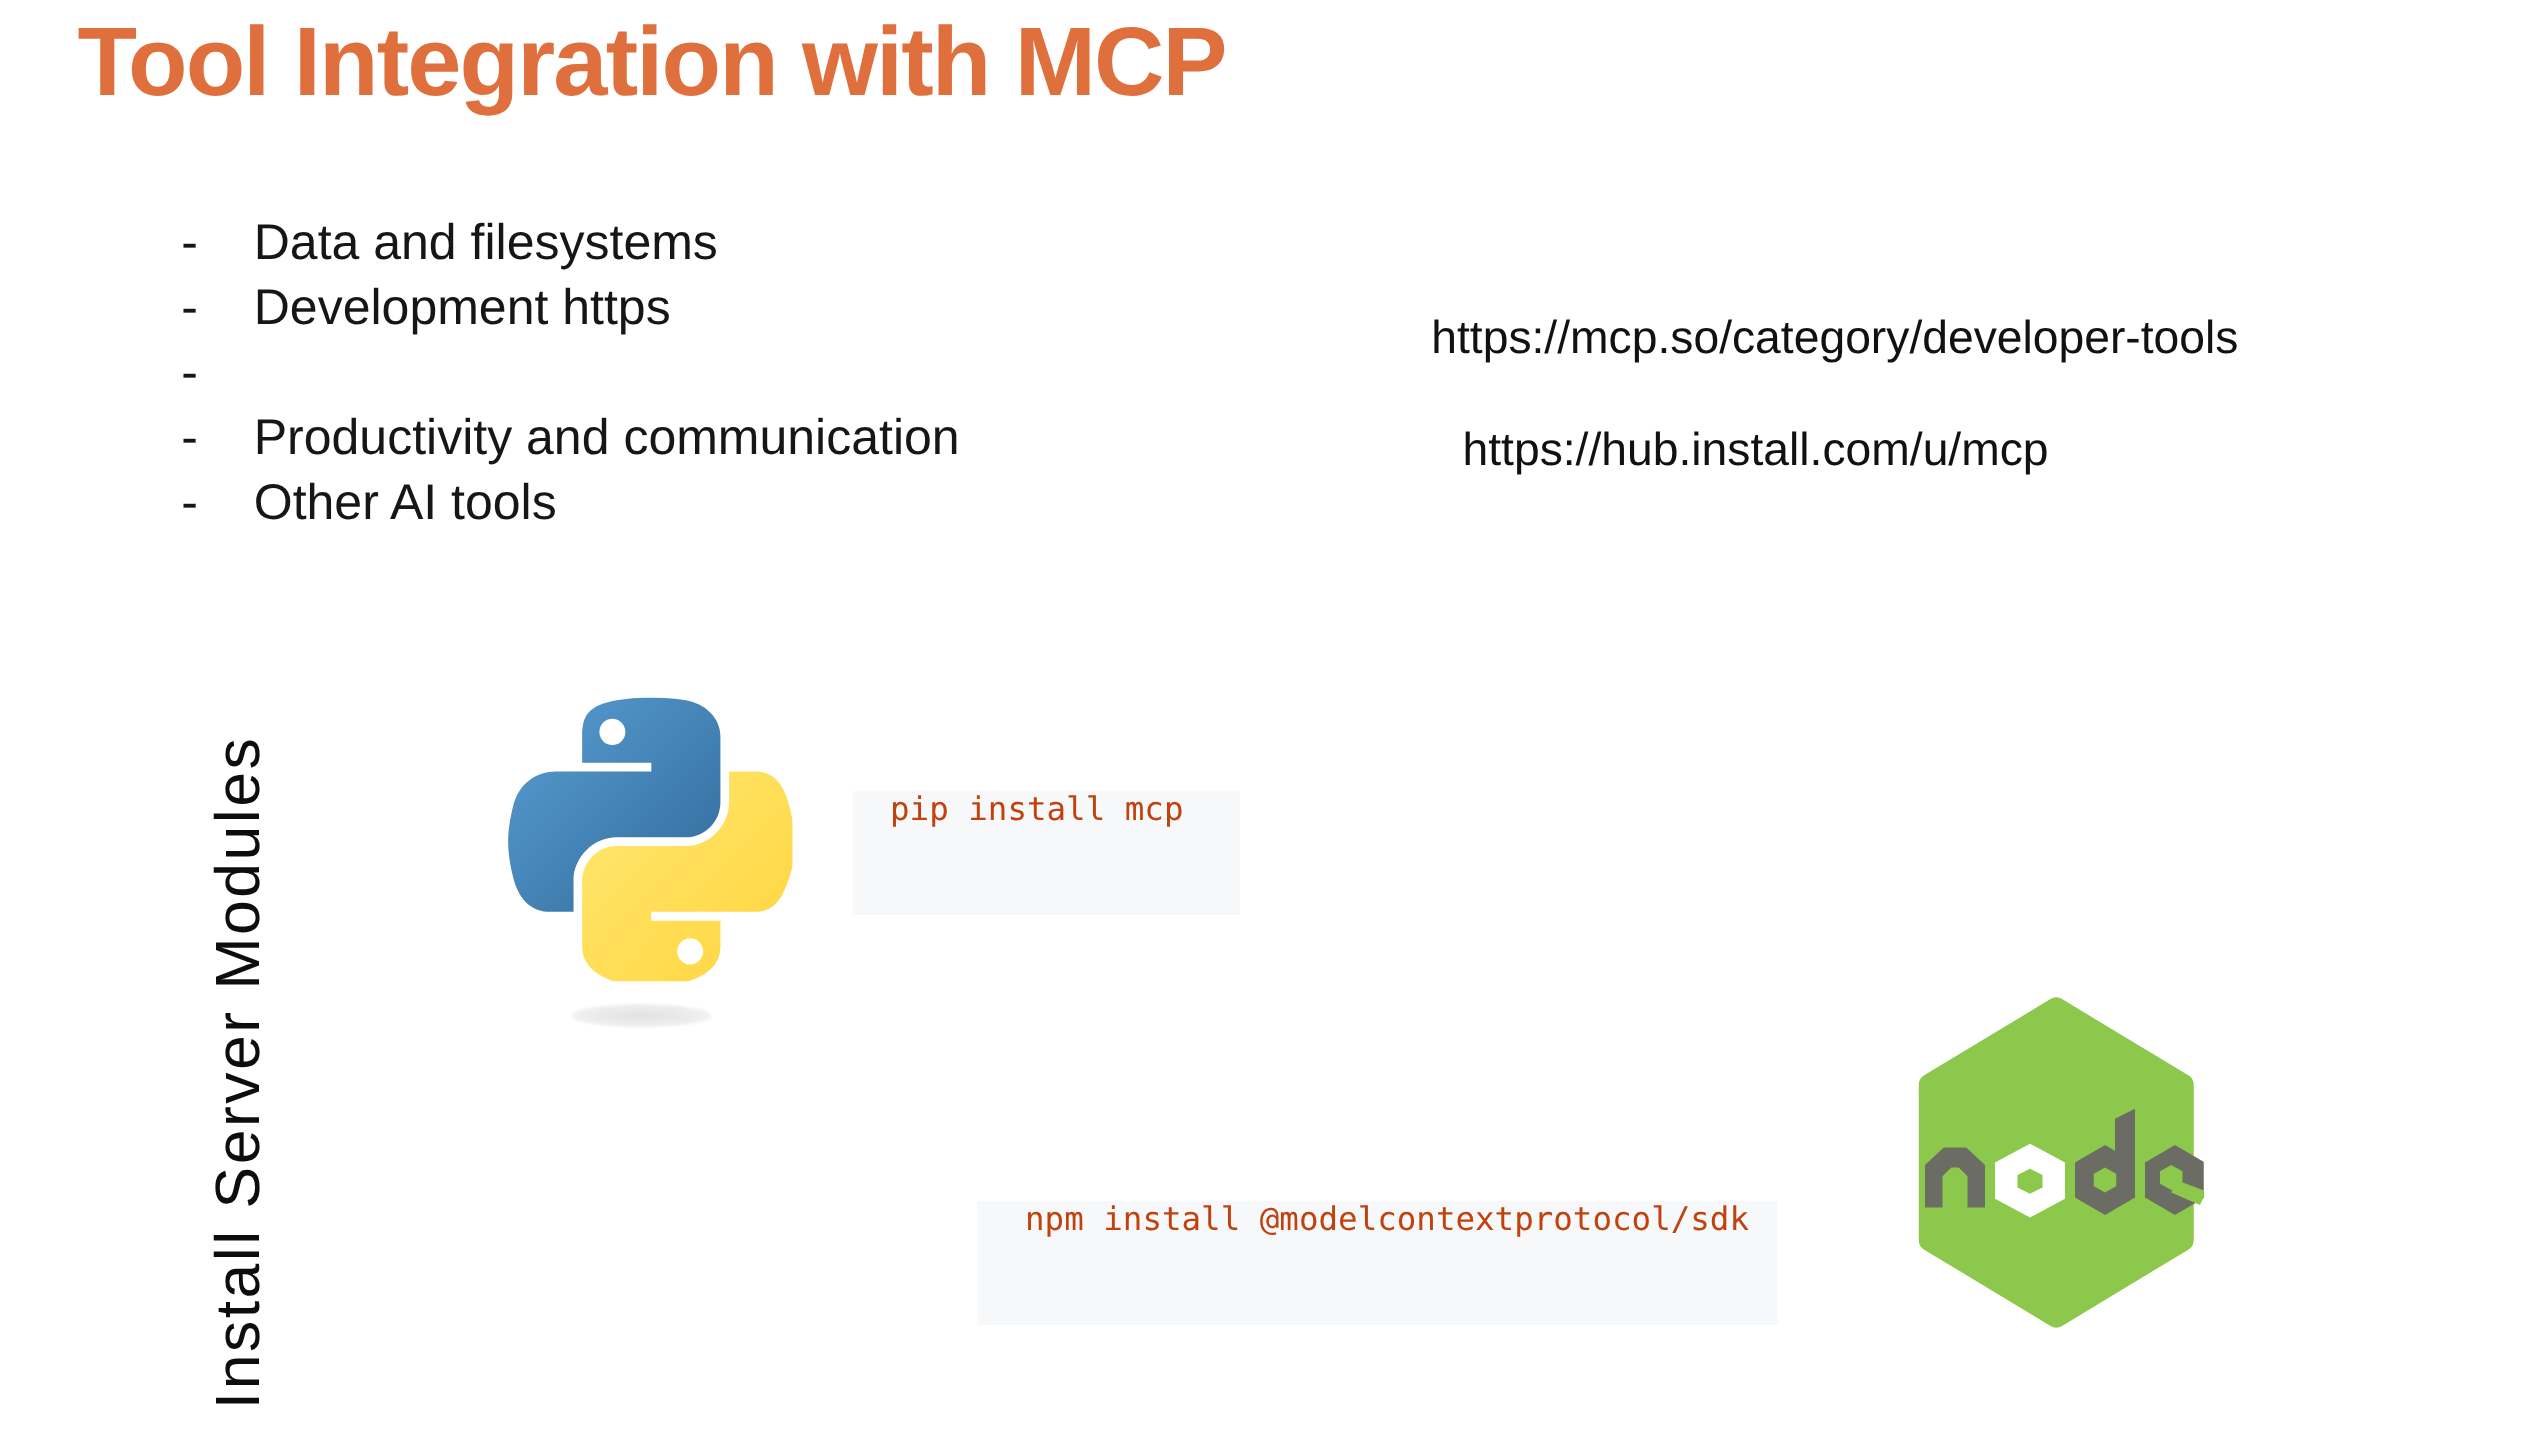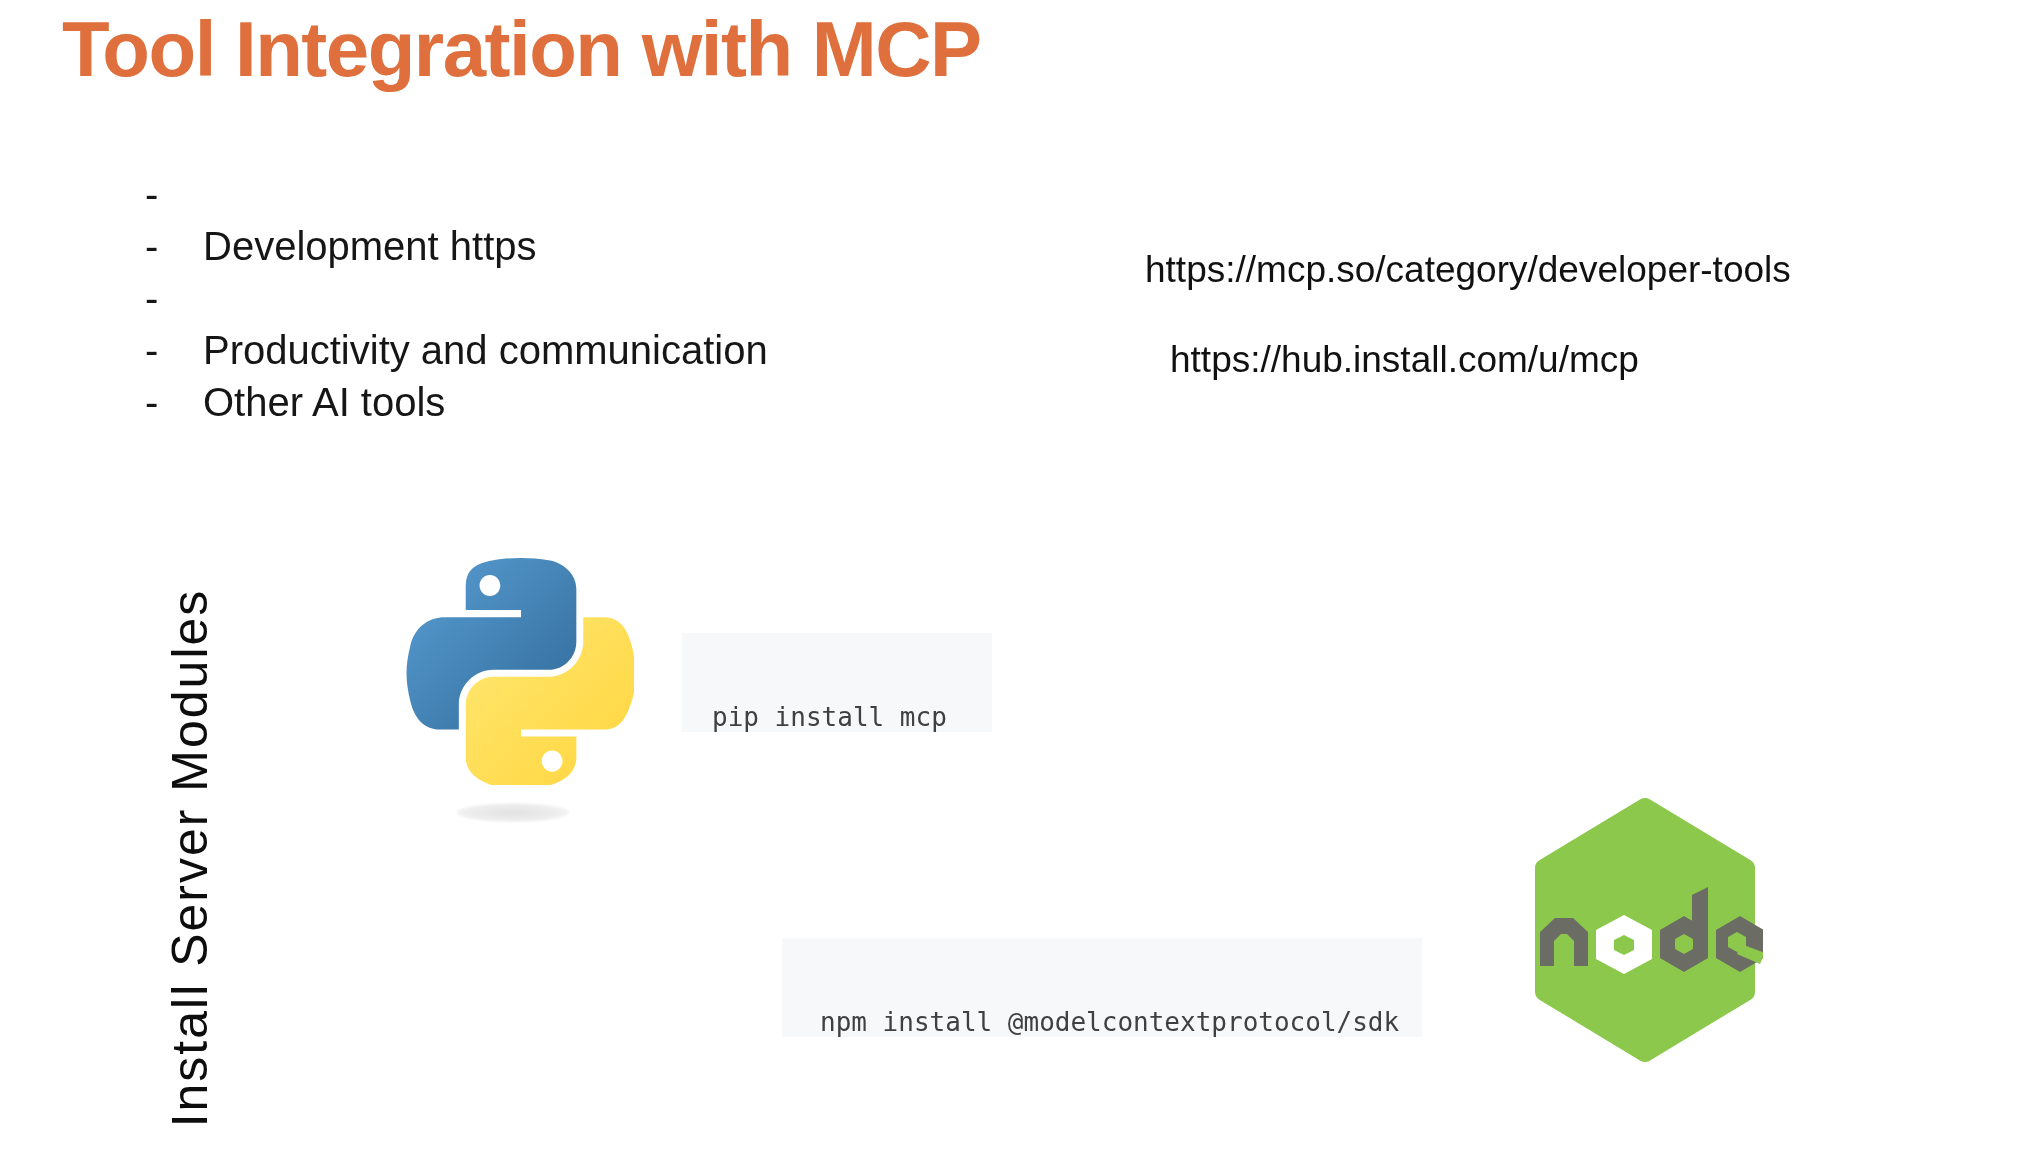--- a/index.html
+++ b/index.html
@@ -30,38 +30,39 @@
     transform:translate(-50%,-50%) rotate(-90deg);
     font-size:50px;letter-spacing:2px;color:#0d0d0d;white-space:nowrap;
   }
   .python-logo{position:absolute;left:406px;top:558px;width:228px;height:227px;}
   .python-shadow{
     position:absolute;left:457px;top:803px;width:112px;height:19px;border-radius:50%;
     background:radial-gradient(ellipse at center,#e2e2e2 0%,#ededed 55%,rgba(255,255,255,0) 100%);
     filter:blur(1px);
   }
   .code{
-    position:absolute;background:#F6F8FA;color:#404040;
+    position:absolute;background:#F6F8FA;color:#c2410c;
     font-family:"DejaVu Sans Mono","Liberation Mono",monospace;
-    font-size:26px;display:flex;align-items:flex-end;white-space:pre;
+    font-size:26px;display:flex;align-items:flex-start;white-space:pre;
   }
   .code.pip{left:682px;top:633px;width:310px;height:99px;padding-left:30px;box-sizing:border-box;}
-  .code.npm{left:782px;top:938px;width:640px;height:99px;padding-left:38px;box-sizing:border-box;}
+  .code.npm{left:782px;top:961px;width:640px;height:99px;padding-left:38px;box-sizing:border-box;}
   .node-logo{position:absolute;left:1527px;top:794px;width:236px;height:272px;}
 </style>
 </head>
 <body>
 
 <div class="slide">
 
   <h1 class="title">Tool Integration with MCP</h1>
 
   <ul class="bullets">
     <li class="bullet">
       <span class="marker">-</span>
+      <span class="btext">Data and filesystems</span>
     </li>
     <li class="bullet">
       <span class="marker">-</span>
       <span class="btext">Development https</span>
     </li>
     <li class="bullet">
       <span class="marker">-</span>
     </li>
     <li class="bullet">
       <span class="marker">-</span>

